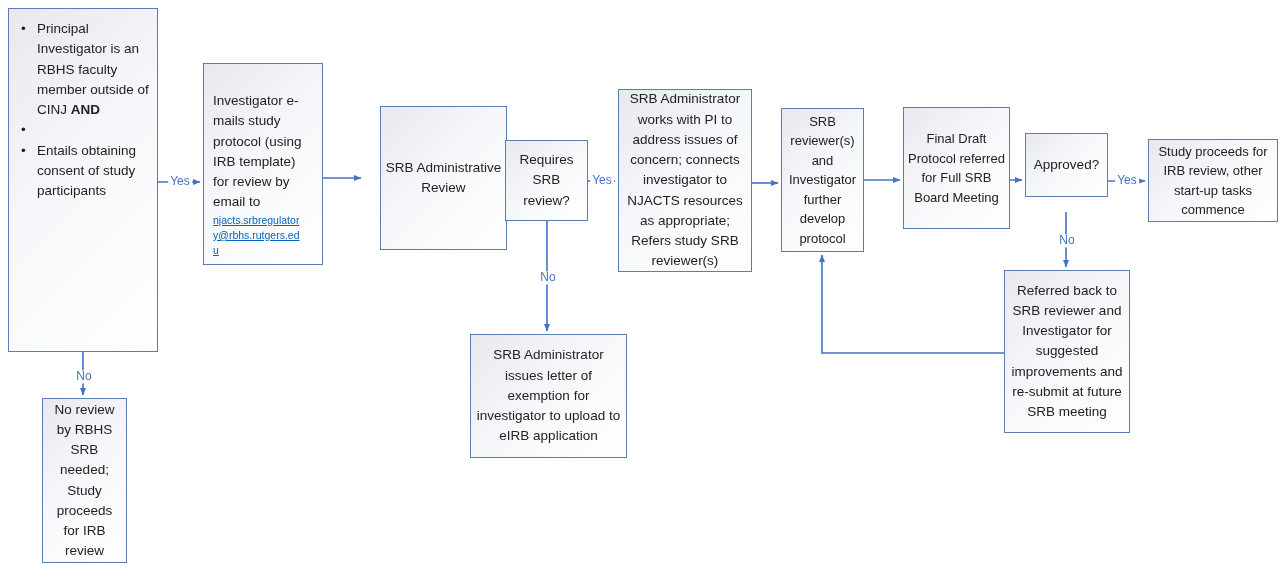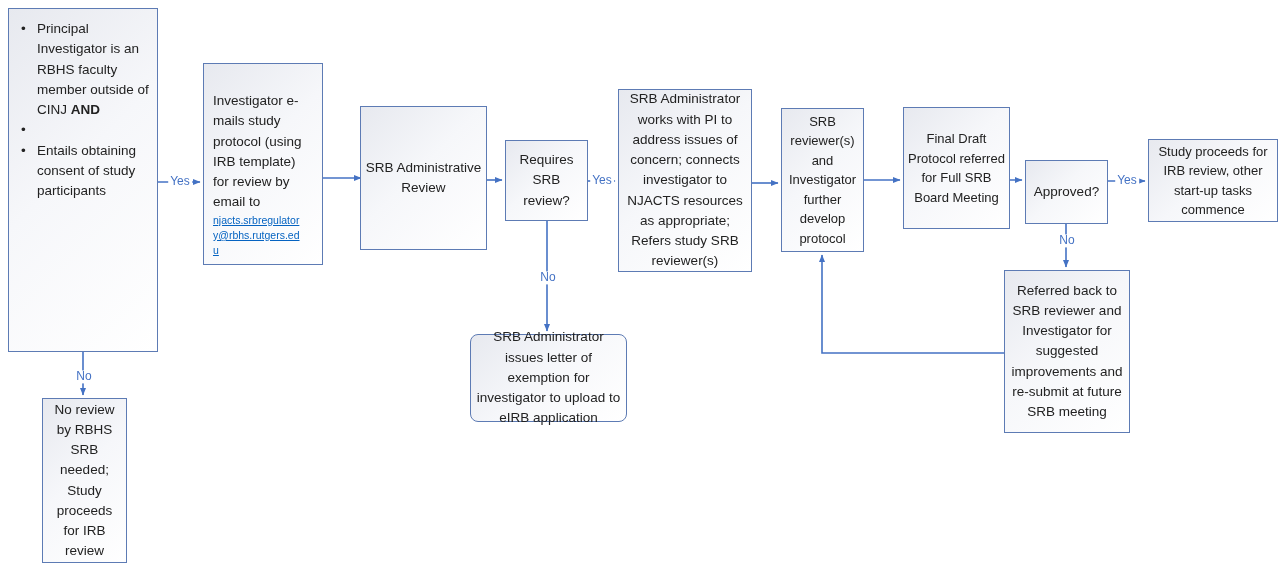--- a/index.html
+++ b/index.html
@@ -25,27 +25,27 @@
     text-align: center;
     padding: 2px 4px;
   }
   .node.align-left { text-align: left; align-items: flex-start; justify-content: flex-start; }
   #node-criteria { left: 8px; top: 8px; width: 150px; height: 344px; padding: 10px 6px 6px 8px; display: block; }
   #node-criteria ul { list-style: none; margin: 0; padding: 0 0 0 4px; }
   #node-criteria li { display: flex; }
   #node-criteria li .dot { width: 16px; flex: 0 0 16px; }
   #node-no-review { left: 42px; top: 398px; width: 85px; height: 165px; }
   #node-email-protocol { left: 203px; top: 63px; width: 120px; height: 202px; display: block; padding: 27px 19px 6px 9px; }
-  #node-admin-review { left: 360px; top: 106px; width: 127px; height: 144px; }
+  #node-admin-review { left: 380px; top: 106px; width: 127px; height: 144px; }
   #node-requires-review { left: 505px; top: 140px; width: 83px; height: 81px; justify-content: center; }
-  #node-exemption-letter { left: 470px; top: 334px; width: 157px; height: 88px; border-radius: 8px; }
+  #node-exemption-letter { left: 470px; top: 334px; width: 157px; height: 124px; }
   #node-admin-works { left: 618px; top: 89px; width: 134px; height: 183px; }
   #node-reviewers-develop { left: 781px; top: 108px; width: 83px; height: 144px; font-size: 13px; }
   #node-final-draft { left: 903px; top: 107px; width: 107px; height: 122px; font-size: 13px; }
-  #node-approved { left: 1025px; top: 160px; width: 83px; height: 64px; text-align: right; }
+  #node-approved { left: 1025px; top: 133px; width: 83px; height: 64px; text-align: right; }
   #node-study-proceeds { left: 1148px; top: 139px; width: 130px; height: 83px; font-size: 13px; }
   #node-referred-back { left: 1004px; top: 270px; width: 126px; height: 163px; }
   .email-link {
     color: #0563c1;
     text-decoration: underline;
     font-size: 10.5px;
     line-height: 1.45;
     overflow-wrap: anywhere;
     word-break: break-all;
     display: inline-block;

